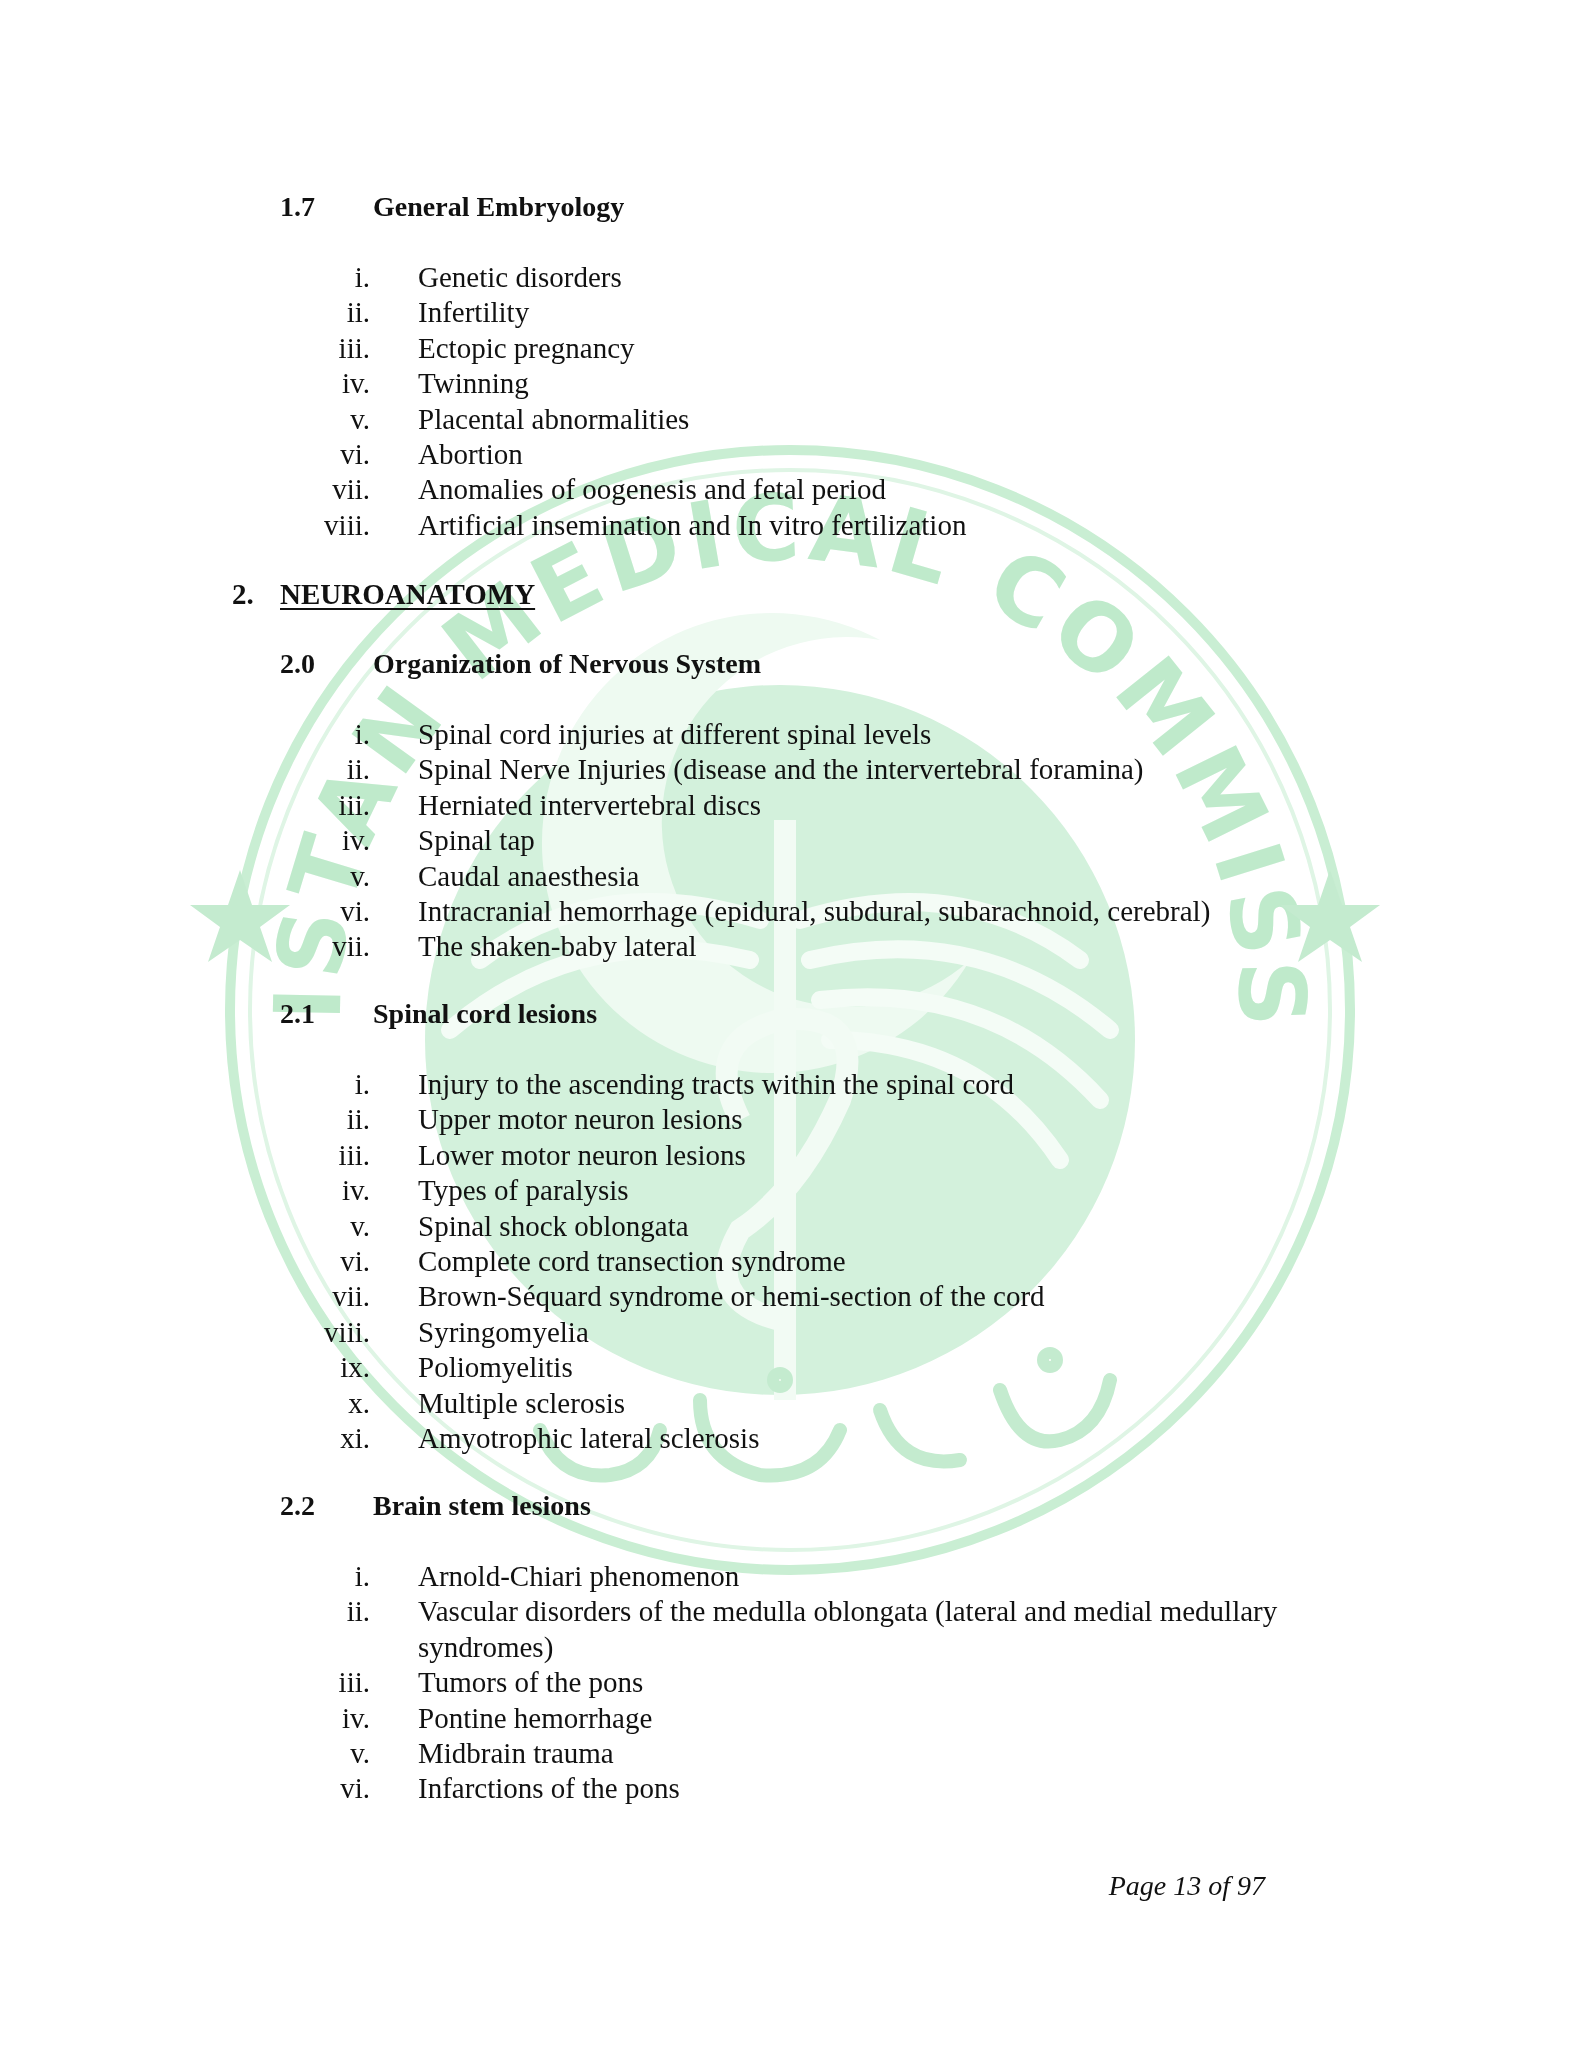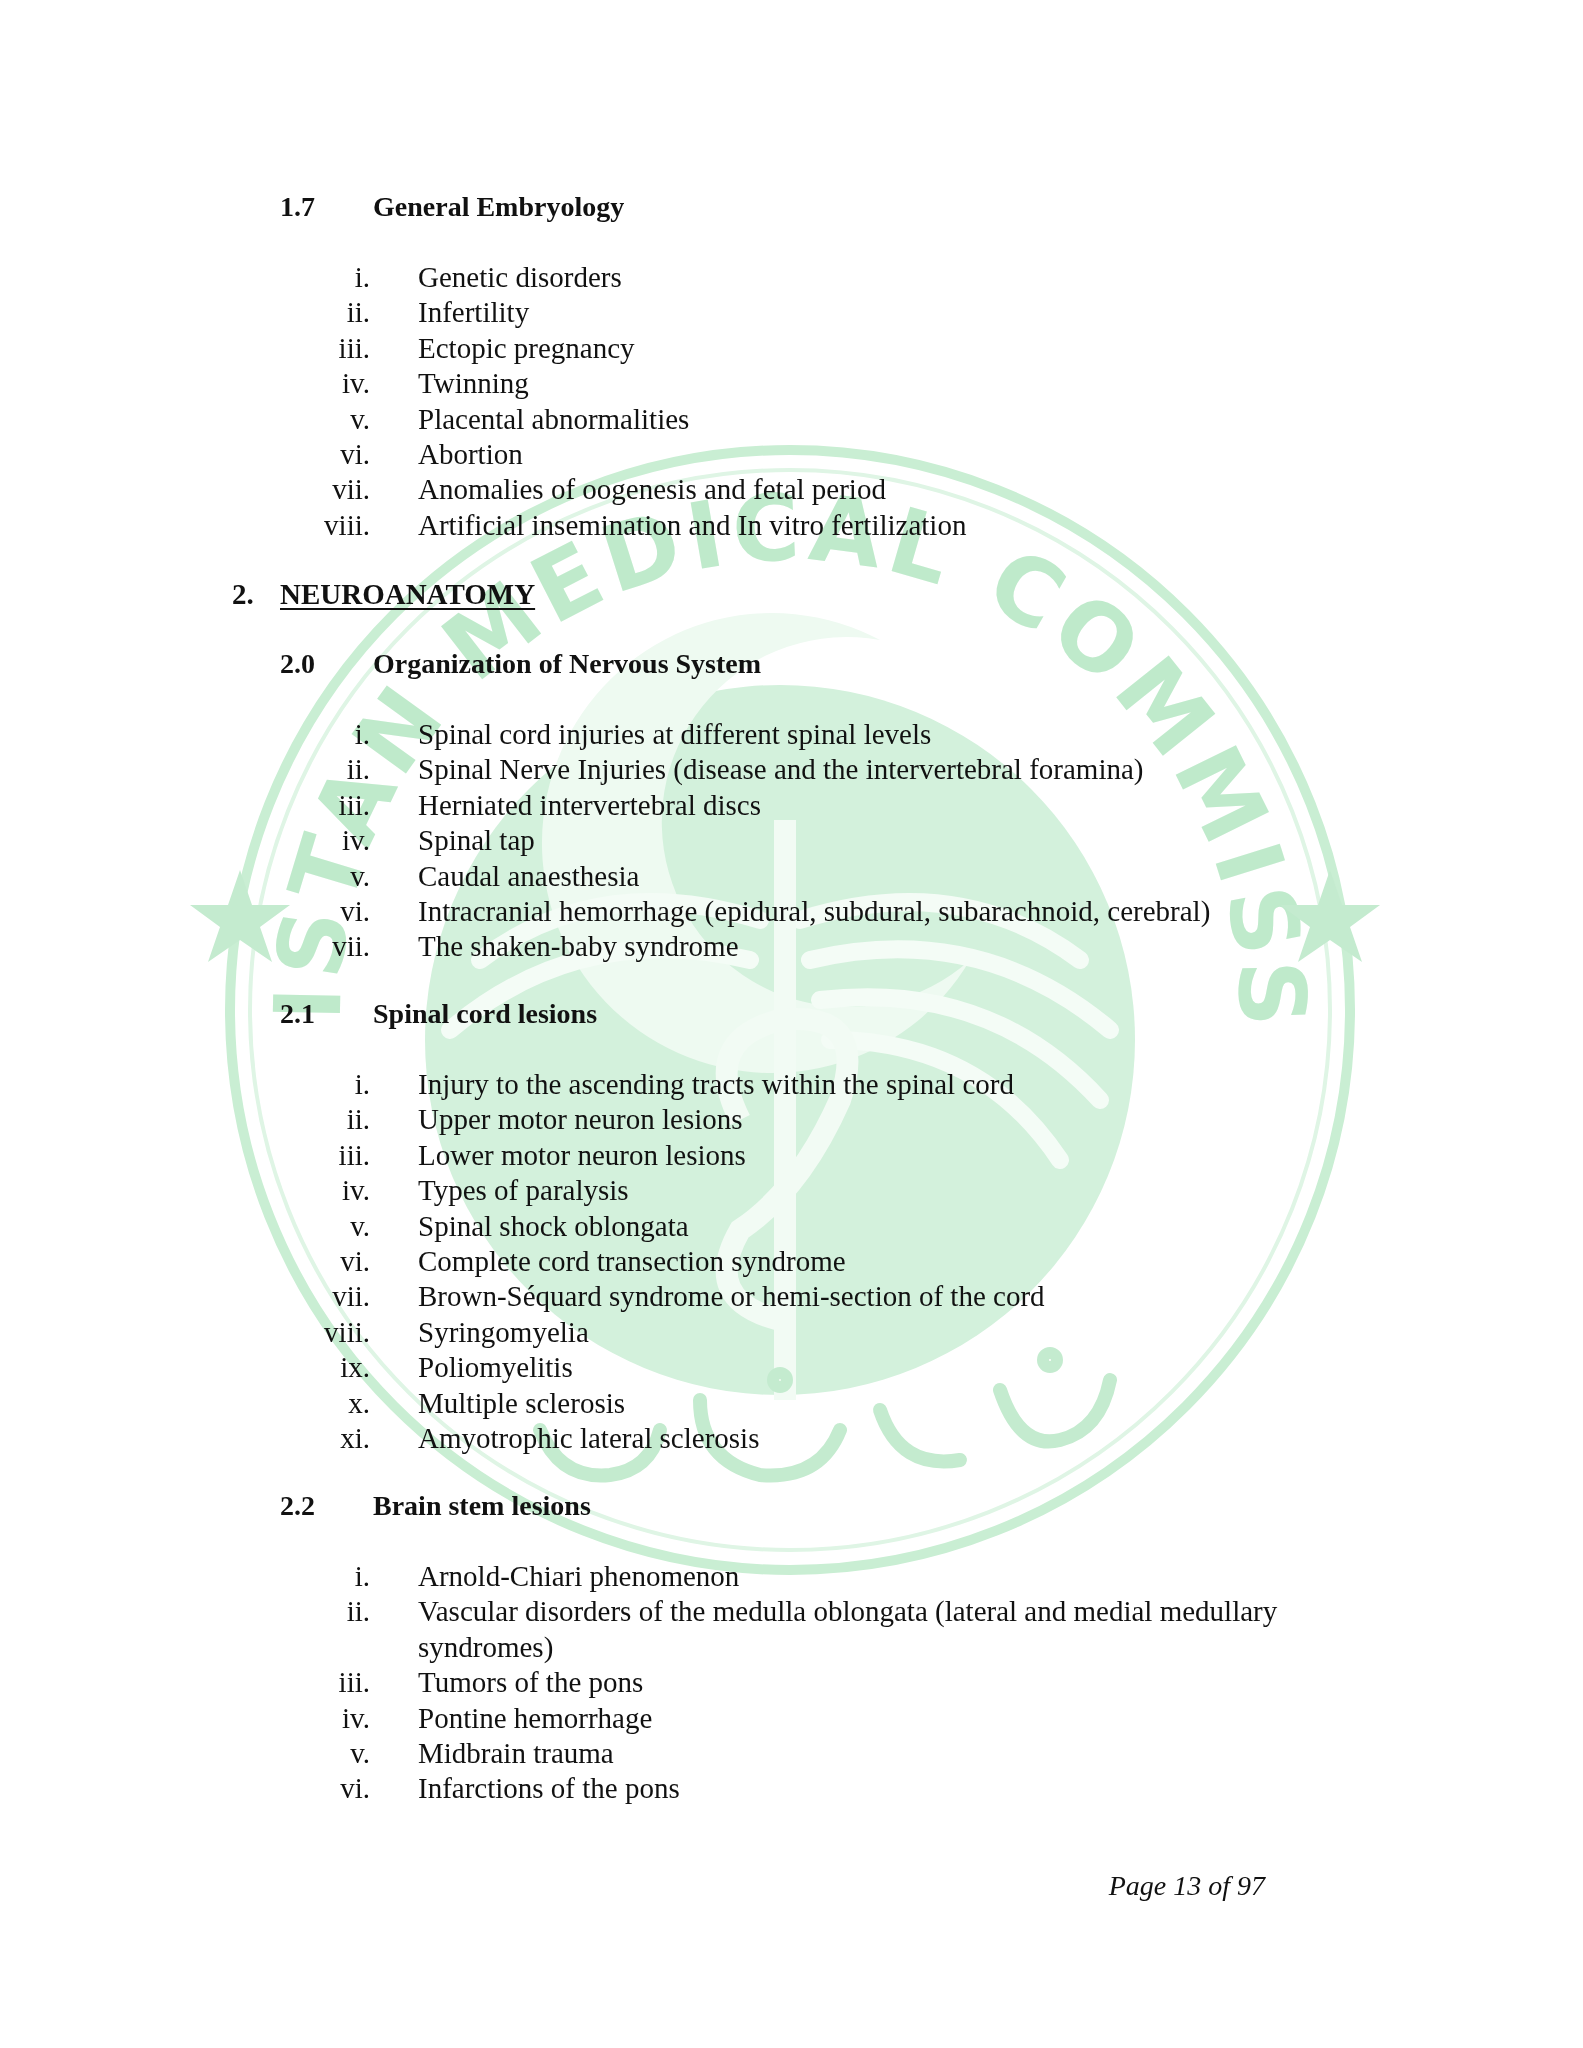--- a/index.html
+++ b/index.html
@@ -135,21 +135,21 @@
     <li>
         <span class="roman">v.</span>
         <span class="text">Caudal anaesthesia</span>
       </li>
     <li>
         <span class="roman">vi.</span>
         <span class="text">Intracranial hemorrhage (epidural, subdural, subarachnoid, cerebral)</span>
       </li>
     <li>
         <span class="roman">vii.</span>
-        <span class="text">The shaken-baby syndrome</span>
+        <span class="text">The shaken-baby lateral</span>
       </li>
   </ul>
 
   <div class="h-sub" style="top:997px;">
     <span class="num">2.1</span><span class="title">Spinal cord lesions</span>
   </div>
   <ul class="list" style="top:1067px;">
     <li>
         <span class="roman">i.</span>
         <span class="text">Injury to the ascending tracts within the spinal cord</span>

